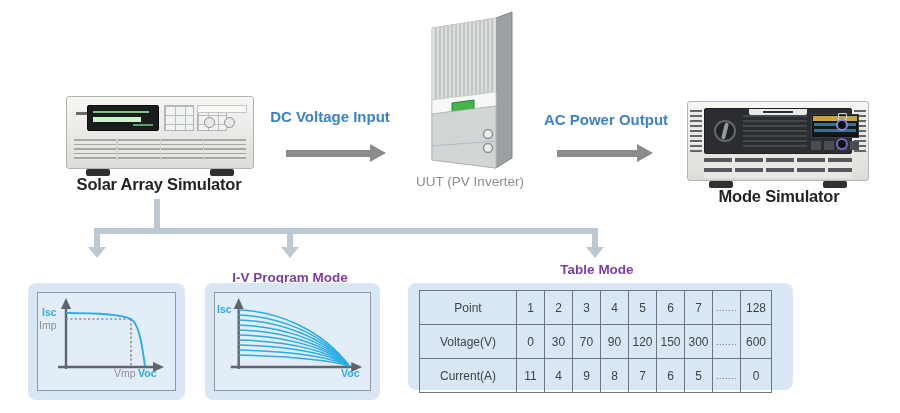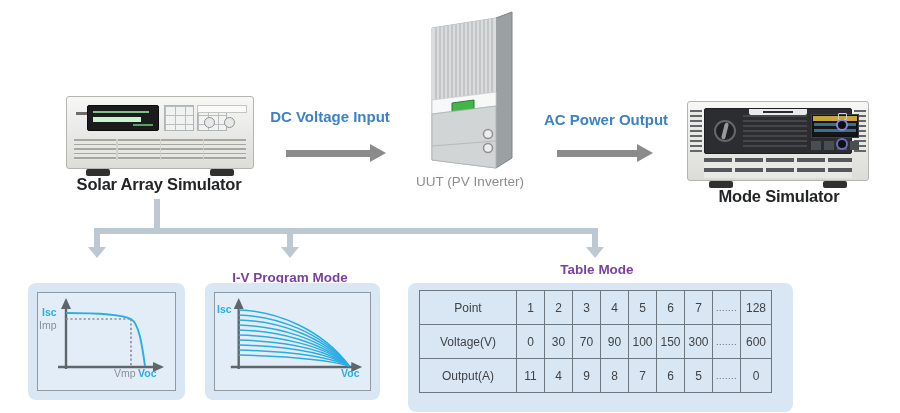--- a/index.html
+++ b/index.html
@@ -232,49 +232,49 @@
           <path d="M24,52 C62,53 110,58 136,73"></path>
           <path d="M24,57 C62,58 111,62 136,73"></path>
           <path d="M24,62 C62,63 112,66 136,73"></path>
         </g>
       </svg>
     </div>
     <span class="chart-lab cyan-lab" style="left:12px; top:21px;">Isc</span>
     <span class="chart-lab cyan-lab" style="left:136px; top:85px;">Voc</span>
   </div>
 
-  <div class="abs mode-box" style="left:408px; top:283px; width:385px; height:129px;">
+  <div class="abs mode-box" style="left:408px; top:283px; width:385px; height:107px;">
     <table class="iv-table" style="position:absolute; left:11px; top:7px;">
       <tbody>
         <tr>
           <td class="rowhead">Point</td>
           <td class="val">1</td>
           <td class="val">2</td>
           <td class="val">3</td>
           <td class="val">4</td>
           <td class="val">5</td>
           <td class="val">6</td>
           <td class="val">7</td>
           <td class="dots">.......</td>
           <td class="last">128</td>
         </tr>
         <tr>
           <td class="rowhead">Voltage(V)</td>
           <td class="val">0</td>
           <td class="val">30</td>
           <td class="val">70</td>
           <td class="val">90</td>
-          <td class="val">100</td>
+          <td class="val">120</td>
           <td class="val">150</td>
           <td class="val">300</td>
           <td class="dots">.......</td>
           <td class="last">600</td>
         </tr>
         <tr>
-          <td class="rowhead">Output(A)</td>
+          <td class="rowhead">Current(A)</td>
           <td class="val">11</td>
           <td class="val">4</td>
           <td class="val">9</td>
           <td class="val">8</td>
           <td class="val">7</td>
           <td class="val">6</td>
           <td class="val">5</td>
           <td class="dots">.......</td>
           <td class="last">0</td>
         </tr>

